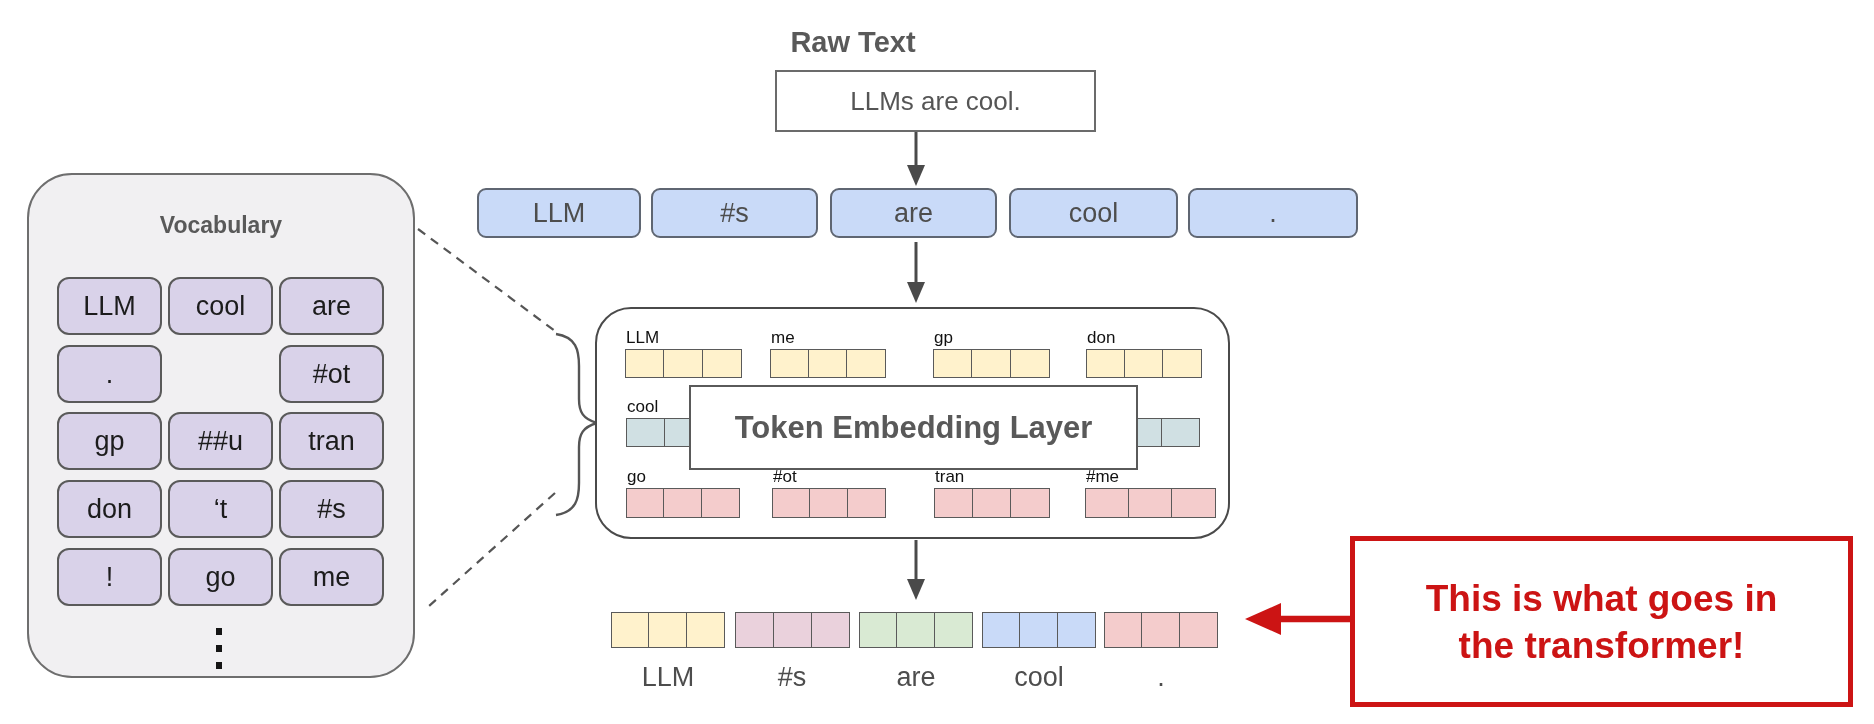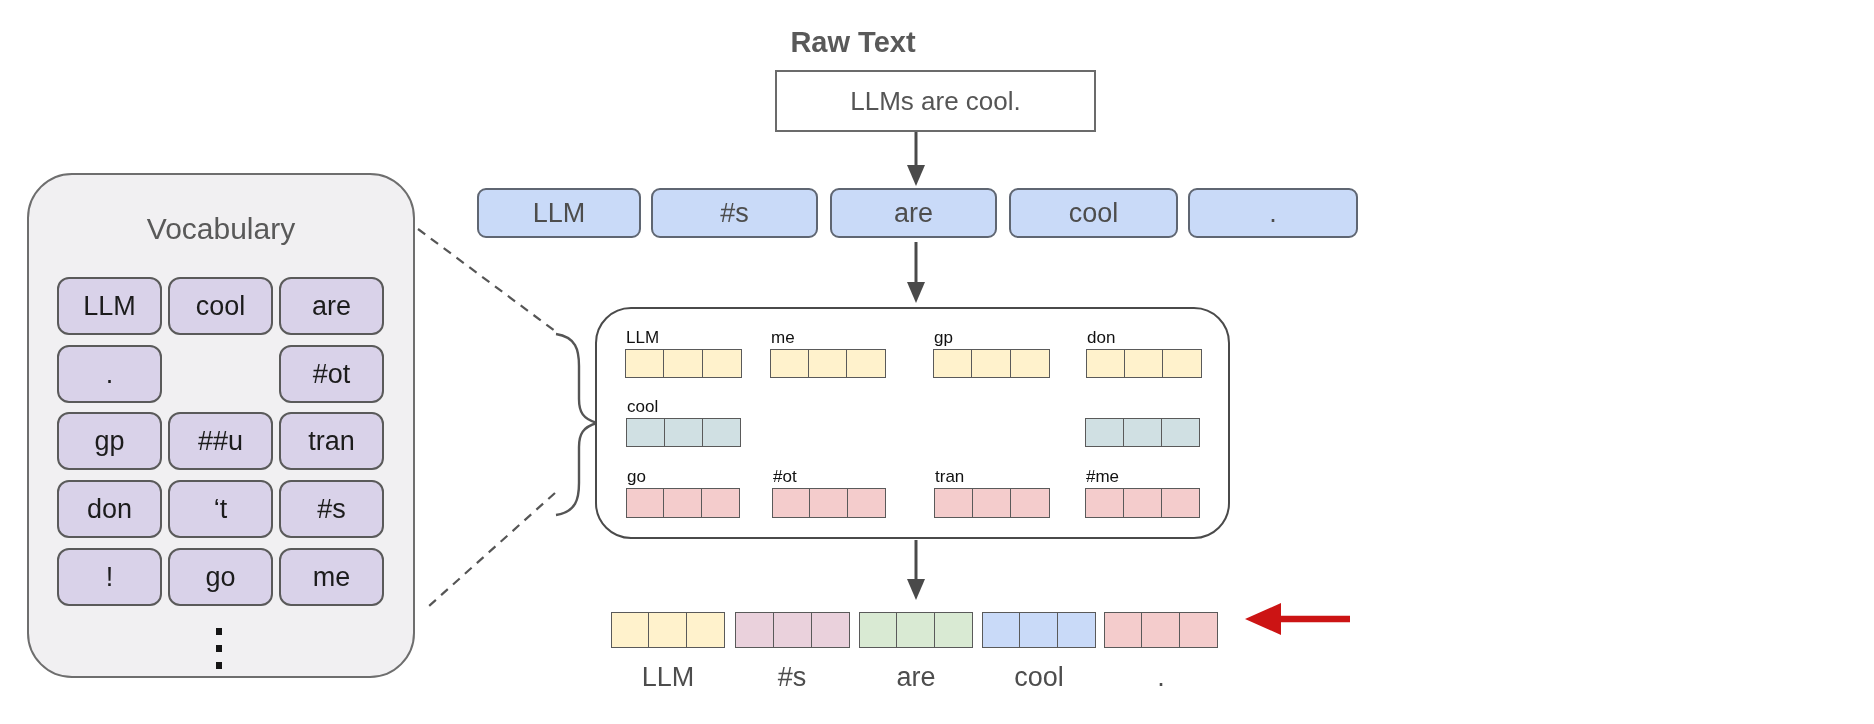--- a/index.html
+++ b/index.html
@@ -16,21 +16,21 @@
 
   
   .token{position:absolute;top:188px;height:50px;background:#c9daf8;border:2px solid #5f6672;
     border-radius:9px;display:flex;align-items:center;justify-content:center;
     font-size:27px;color:#4d4d4d;box-sizing:border-box;}
 
   
   .vocab-box{position:absolute;left:27px;top:173px;width:388px;height:505px;background:#f1f0f2;
     border:2.5px solid #6e6e6e;border-radius:45px;box-sizing:border-box;}
   .vocab-title{position:absolute;left:27px;top:212px;width:388px;text-align:center;
-    font-weight:400;font-size:30px;color:#595959;}
+    font-weight:700;font-size:23px;color:#595959;}
   .vocab-cell{position:absolute;width:105px;height:58px;background:#d9d2e9;border:2px solid #5a5a5a;
     border-radius:12px;display:flex;align-items:center;justify-content:center;
     font-size:27px;color:#1c1c1c;box-sizing:border-box;}
   .vdots{position:absolute;left:216px;top:628px;display:flex;flex-direction:column;gap:10px;}
   .vdots span{width:6px;height:7px;background:#151515;display:block;}
 
   
   .embed-box{position:absolute;left:595px;top:307px;width:635px;height:232px;background:#fff;
     border:2.5px solid #4a4a4a;border-radius:36px;box-sizing:border-box;z-index:1;}
   .tel-box{position:absolute;left:689px;top:385px;width:449px;height:85px;background:#fff;
@@ -152,40 +152,41 @@
       <span class="cell c-teal"></span>
       <span class="cell c-teal"></span>
   </div>
   <div class="vec z2" style="left:1085px;top:418px;width:115px;height:29px;">
     <span class="vec-label"></span>
     <span class="cell c-teal"></span>
       <span class="cell c-teal"></span>
       <span class="cell c-teal"></span>
   </div>
 
+  <div class="tel-box">Token Embedding Layer</div>
 
   <div class="vec z4" style="left:626px;top:488px;width:114px;height:30px;">
     <span class="vec-label">go</span>
     <span class="cell c-pink"></span>
       <span class="cell c-pink"></span>
       <span class="cell c-pink"></span>
   </div>
   <div class="vec z4" style="left:772px;top:488px;width:114px;height:30px;">
     <span class="vec-label">#ot</span>
     <span class="cell c-pink"></span>
       <span class="cell c-pink"></span>
       <span class="cell c-pink"></span>
   </div>
   <div class="vec z4" style="left:934px;top:488px;width:116px;height:30px;">
     <span class="vec-label">tran</span>
     <span class="cell c-pink"></span>
       <span class="cell c-pink"></span>
       <span class="cell c-pink"></span>
   </div>
-  <div class="vec z4" style="left:1085px;top:488px;width:115px;height:30px;">
+  <div class="vec z4" style="left:1085px;top:488px;width:131px;height:30px;">
     <span class="vec-label">#me</span>
     <span class="cell c-pink"></span>
       <span class="cell c-pink"></span>
       <span class="cell c-pink"></span>
   </div>
 
   <div class="vec" style="left:611px;top:612px;width:114px;height:36px;">
     <span class="cell c-yellow"></span>
       <span class="cell c-yellow"></span>
       <span class="cell c-yellow"></span>
@@ -209,14 +210,18 @@
     <span class="cell c-pink"></span>
       <span class="cell c-pink"></span>
       <span class="cell c-pink"></span>
   </div>
   <div class="out-label" style="left:611px;">LLM</div>
   <div class="out-label" style="left:735px;">#s</div>
   <div class="out-label" style="left:859px;">are</div>
   <div class="out-label" style="left:982px;">cool</div>
   <div class="out-label" style="left:1104px;">.</div>
 
+  <div class="callout">
+    <div>This is what goes in</div>
+    <div>the transformer!</div>
+  </div>
 
 </div>
 
 </body></html>

